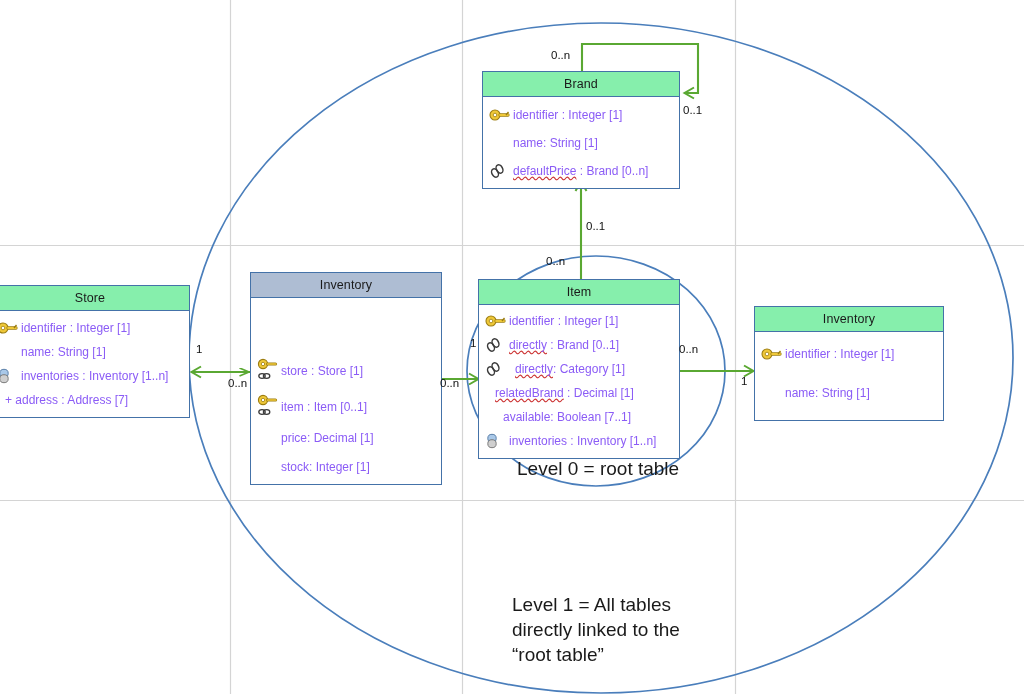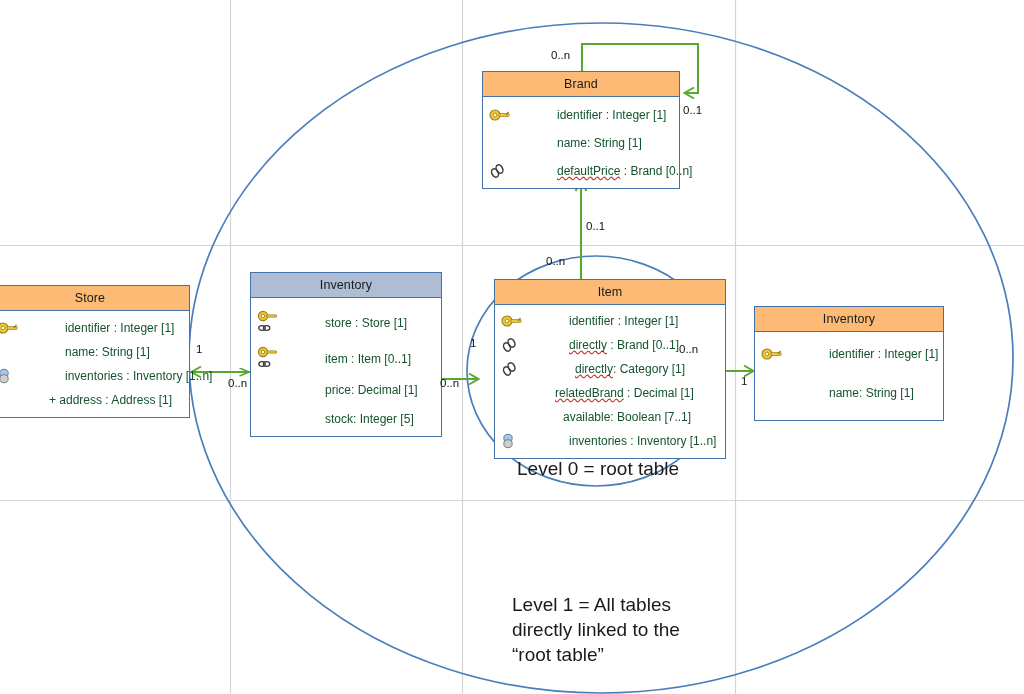--- a/index.html
+++ b/index.html
@@ -34,39 +34,38 @@
     background: #ffffff;
     box-sizing: border-box;
     z-index: 5;
   }
   .entity-header {
     text-align: center;
     font-size: 12.5px;
     color: #1a1a1a;
     padding: 5px 4px 5px 4px;
     border-bottom: 1.6px solid #4472a8;
-    background: #fdba74;
+    background: #86efac;
     letter-spacing: 0.1px;
   }
   .entity.selected > .entity-header {
     background: #aebdd3;
   }
   .entity-body {
     padding: 7px 6px 8px 6px;
   }
   .attr-row {
     position: relative;
     display: flex;
     align-items: center;
     min-height: 19px;
     margin: 0 0 5px 0;
     font-size: 12px;
-    color: #14532d;
+    color: #8b5cf6;
     white-space: nowrap;
-    gap: 44px;
   }
   .attr-row:last-child { margin-bottom: 0; }
   .attr-icon {
     width: 22px;
     min-width: 22px;
     height: 18px;
     position: relative;
     margin-right: 2px;
   }
   .attr-icon.blank { }
@@ -175,28 +174,28 @@
         <span class="attr-icon">
           <svg width="22" height="18" viewBox="0 0 22 18">
             <ellipse cx="7" cy="6.3" rx="4.2" ry="4" fill="#a9c8e8" stroke="#5a7fa8" stroke-width="1"></ellipse>
             <ellipse cx="7" cy="11.7" rx="4.2" ry="4" fill="#cfcfcf" stroke="#7b7b7b" stroke-width="1"></ellipse>
           </svg>
         </span>
         <span class="attr-text">inventories : Inventory [1..n]</span>
       </div>
       <div class="attr-row">
         <span class="attr-icon blank" style="width:6px;min-width:6px;"></span>
-        <span class="attr-text">+ address : Address [1]</span>
+        <span class="attr-text">+ address : Address [7]</span>
       </div>
     </div>
   </div>
 
   <div class="entity selected" style="left:250px; top:272px; width:192px;">
     <div class="entity-header">Inventory</div>
-    <div class="entity-body" style="padding-top:10px;">
+    <div class="entity-body" style="padding-top:10px;margin-top:48px;">
       <div class="attr-row" style="min-height:30px;margin-bottom:6px;">
         <span class="attr-icon" style="height:28px;">
           <svg width="22" height="28" viewBox="0 0 22 28">
             <circle cx="6" cy="7" r="4.6" fill="#efc838" stroke="#9c7d10" stroke-width="1.1"></circle>
             <circle cx="6" cy="7" r="1.7" fill="#ffffff" stroke="#9c7d10" stroke-width="0.8"></circle>
             <path d="M10.5,7 L18.5,7" stroke="#9c7d10" stroke-width="3.2" stroke-linecap="round"></path>
             <path d="M10.5,7 L18.5,7" stroke="#efc838" stroke-width="1.7" stroke-linecap="round"></path>
             <g stroke="#3a3a3a" stroke-width="1.3" fill="none">
               <ellipse cx="5" cy="19" rx="3.2" ry="2.3"></ellipse>
               <ellipse cx="9.6" cy="19" rx="3.2" ry="2.3"></ellipse>
@@ -219,26 +218,26 @@
           </svg>
         </span>
         <span class="attr-text">item : Item [0..1]</span>
       </div>
       <div class="attr-row" style="margin-bottom:10px;">
         <span class="attr-icon blank"></span>
         <span class="attr-text bold">price: Decimal [1]</span>
       </div>
       <div class="attr-row">
         <span class="attr-icon blank"></span>
-        <span class="attr-text">stock: Integer [5]</span>
-      </div>
-    </div>
-  </div>
-
-  <div class="entity" style="left:478px; top:279px; width:232px;margin-left:16px;">
+        <span class="attr-text">stock: Integer [1]</span>
+      </div>
+    </div>
+  </div>
+
+  <div class="entity" style="left:478px; top:279px; width:202px;">
     <div class="entity-header">Item</div>
     <div class="entity-body" style="padding-top:6px;">
       <div class="attr-row">
         <span class="attr-icon">
           <svg width="22" height="18" viewBox="0 0 22 18">
             <circle cx="6" cy="9" r="5" fill="#efc838" stroke="#9c7d10" stroke-width="1.1"></circle>
             <circle cx="6" cy="9" r="1.8" fill="#ffffff" stroke="#9c7d10" stroke-width="0.8"></circle>
             <path d="M11,9 L19,9" stroke="#9c7d10" stroke-width="3.3" stroke-linecap="round"></path>
             <path d="M11,9 L19,9" stroke="#efc838" stroke-width="1.8" stroke-linecap="round"></path>
             <path d="M17,9 L19.5,6" stroke="#9c7d10" stroke-width="1.4"></path>

